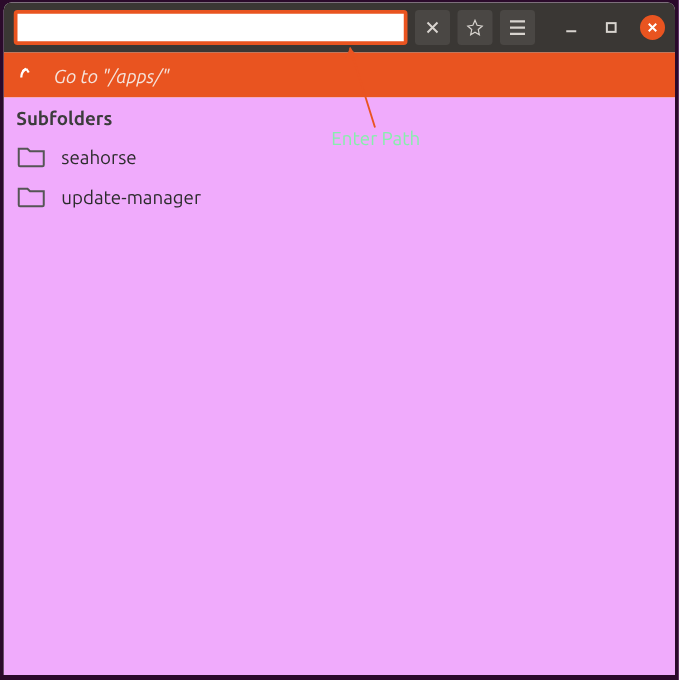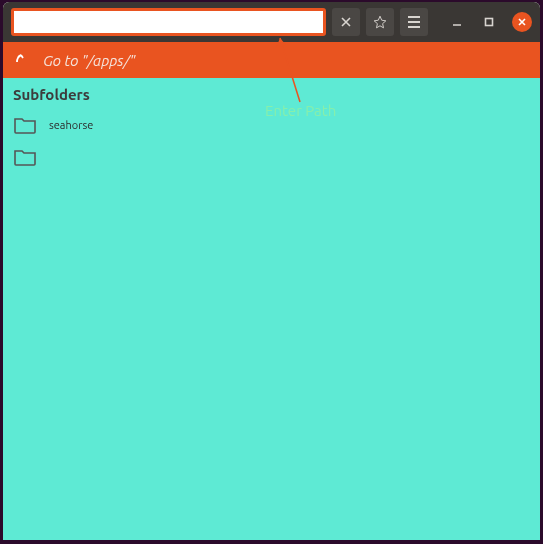--- a/index.html
+++ b/index.html
@@ -87,21 +87,21 @@
       gap: 12px;
       color: #fff;
     }
     .pathbar-text {
       font-style: italic;
       font-size: 15px;
       color: #f5e3db;
     }
     .content {
       flex: 1;
-      background: #5eead4;
+      background: #f0abfc;
       padding: 0;
     }
     .section-header {
       padding: 8px 10px 6px 10px;
       font-weight: 600;
       color: #3c3c3c;
       font-size: 15px;
     }
     .item {
       display: flex;
@@ -112,21 +112,21 @@
     }
     .folder-icon {
       width: 24px;
       height: 20px;
       display: flex;
       align-items: center;
       justify-content: center;
       color: #555;
     }
     .item-label {
-      font-size: 11px;
+      font-size: 15px;
       color: #2c2c2c;
     }
     .annotation-arrow {
       position: absolute;
       top: 34px;
       left: 274px;
       pointer-events: none;
     }
     .annotation-text {
       position: absolute;
@@ -211,20 +211,21 @@
       </span>
       <span class="item-label">seahorse</span>
     </div>
 
     <div class="item">
       <span class="folder-icon">
         <svg width="24" height="20" viewBox="0 0 24 20">
             <path d="M2 4 h7 l2 2 h11 v11 a1 1 0 0 1 -1 1 H3 a1 1 0 0 1 -1 -1 V4z" fill="none" stroke="#555" stroke-width="1.6"></path>
           </svg>
       </span>
+      <span class="item-label">update-manager</span>
     </div>
   </div>
 </div>
 
 <svg class="annotation-arrow" width="30" height="72">
   <line x1="6" y1="4" x2="26" y2="68" stroke="#e95420" stroke-width="1.5"></line>
   <polygon points="6,4 2,14 12,11" fill="#e95420"></polygon>
 </svg>
 <div class="annotation-text">Enter Path</div>
 

